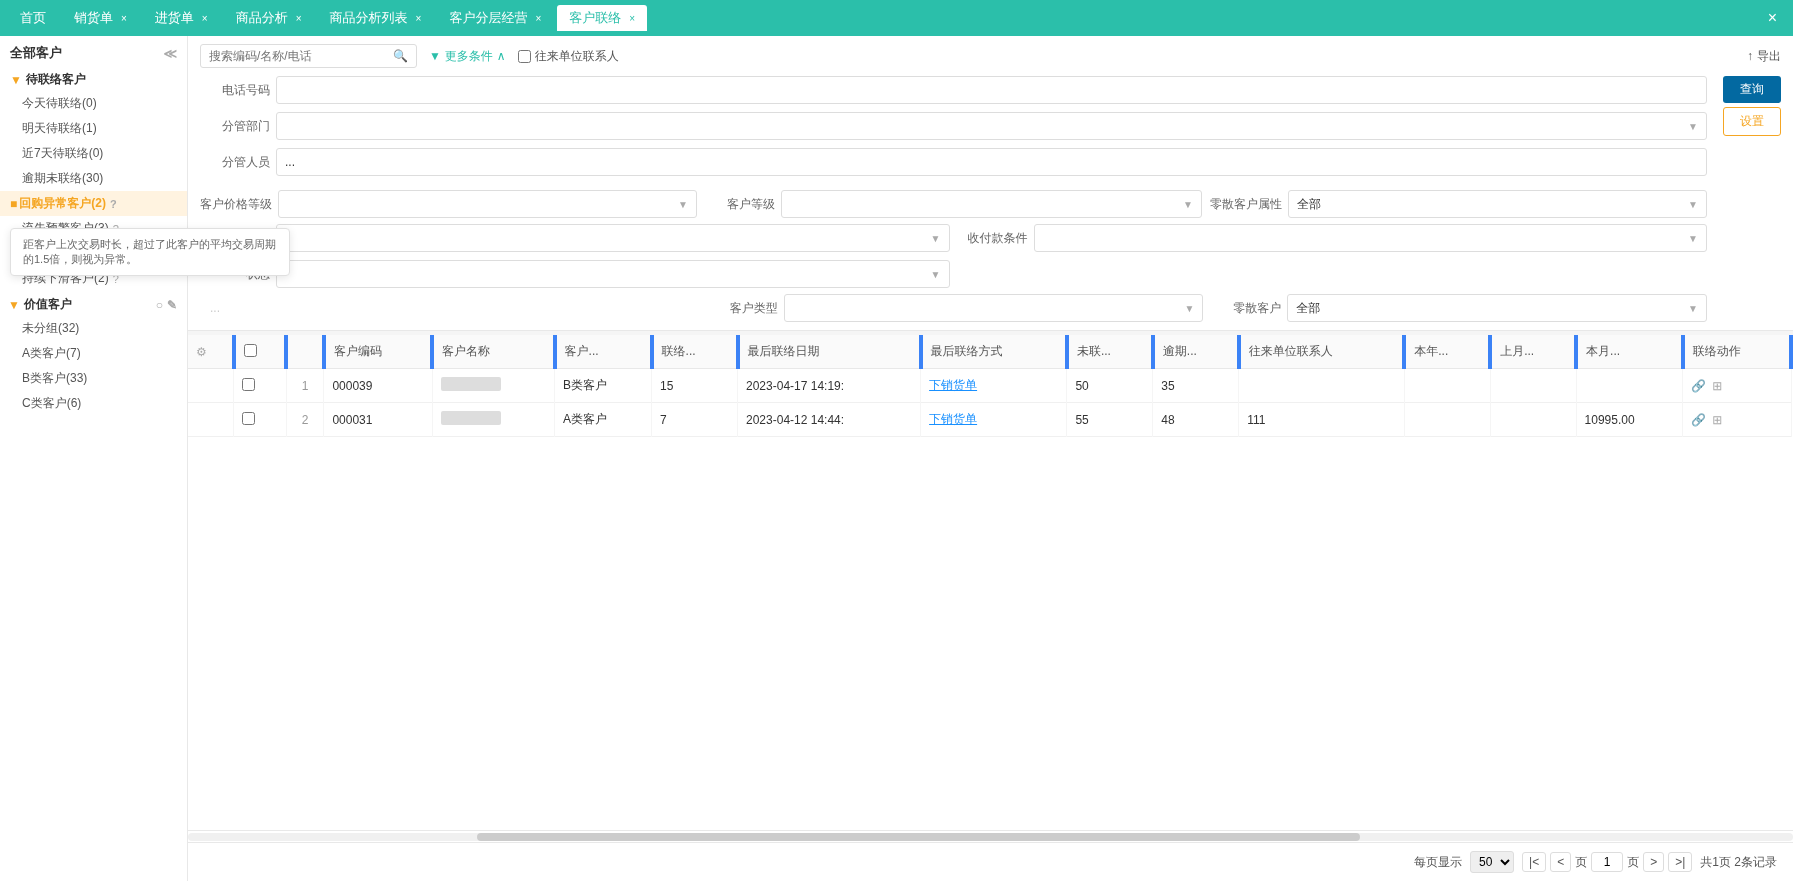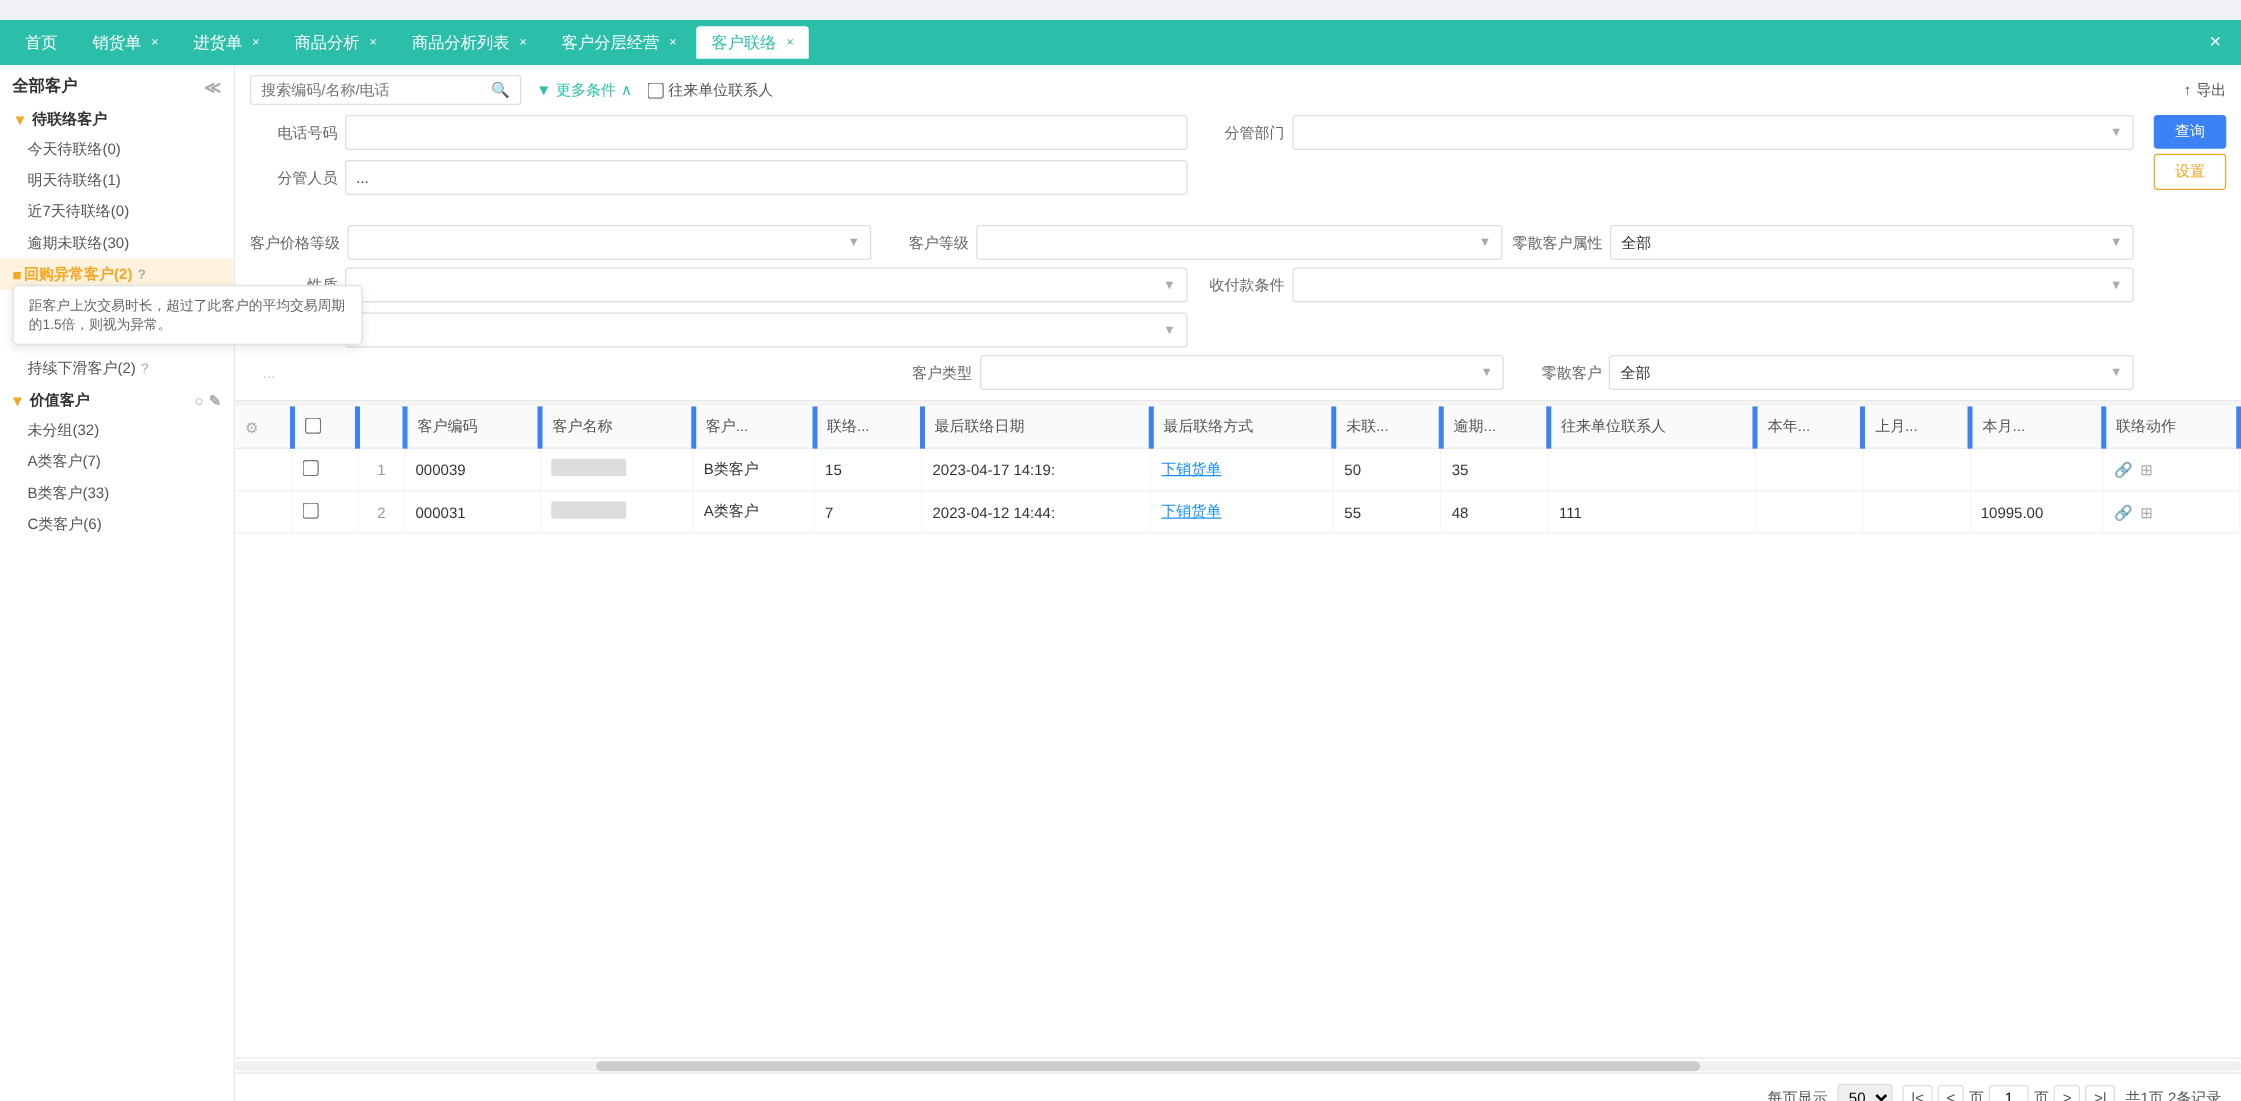--- a/index.html
+++ b/index.html
@@ -5,21 +5,20 @@
     * { box-sizing: border-box; margin: 0; padding: 0; }
     body { font-family: 'Microsoft YaHei', Arial, sans-serif; font-size: 12px; background: #f0f2f5; color: #333; overflow: hidden; }
 
     
     .top-nav {
       display: flex; align-items: center;
       background: #2bbfaa;
       height: 36px;
       padding: 0 8px;
       gap: 4px;
-      margin-top: 16px;
     }
     .nav-tab {
       display: flex; align-items: center; gap: 4px;
       padding: 4px 12px;
       color: #fff;
       cursor: pointer;
       font-size: 13px;
       border-radius: 3px 3px 0 0;
       white-space: nowrap;
     }
@@ -184,21 +183,21 @@
       border-radius: 3px;
       padding: 4px 8px;
       font-size: 12px;
       outline: none;
       min-height: 28px;
     }
     .filter-action-col {
       display: flex; flex-direction: column; gap: 4px;
     }
     .btn-query {
-      background: #3b82f6;
+      background: #0369a1;
       color: #fff;
       border: none;
       border-radius: 3px;
       padding: 5px 16px;
       cursor: pointer;
       font-size: 12px;
     }
     .btn-settings {
       background: #fff;
       color: #f5a623;
@@ -461,21 +460,21 @@
         </div>
         <div class="export-btn">
           <span>↑</span>
           <span>导出</span>
         </div>
       </div>
 
       <div style="display:flex; gap:16px; align-items:flex-start;">
         <div style="flex:1;">
 
-          <div style="display:grid; grid-template-columns: 1fr 1fr; gap:8px; margin-bottom:24px;">
+          <div style="display:grid; grid-template-columns: 1fr; gap:8px; margin-bottom:14px;">
             <div class="filter-row">
               <span class="filter-label">电话号码</span>
               <input class="filter-input" type="text" style="">
             </div>
             <div class="filter-row">
               <span class="filter-label">分管部门</span>
               <div class="filter-select">
                 <span></span>
                 <span class="chev">▼</span>
               </div>

